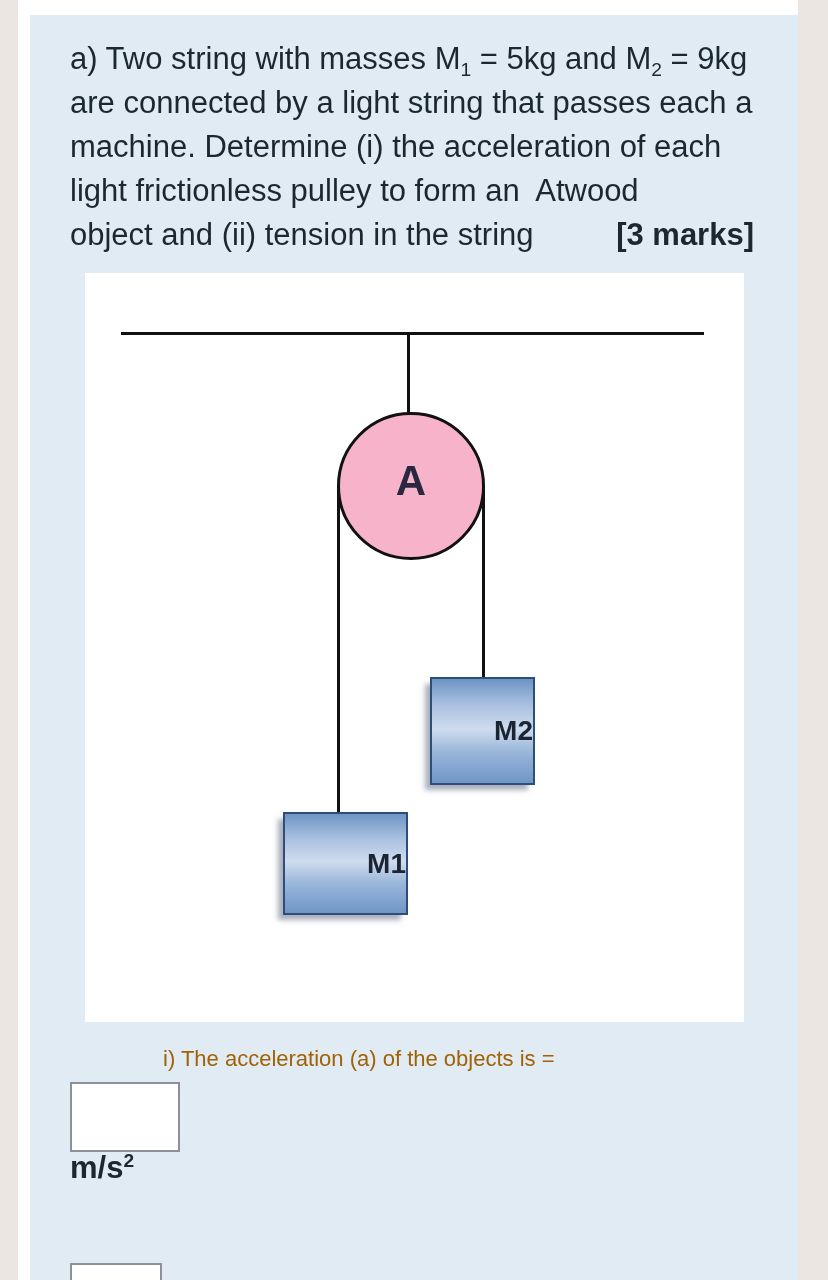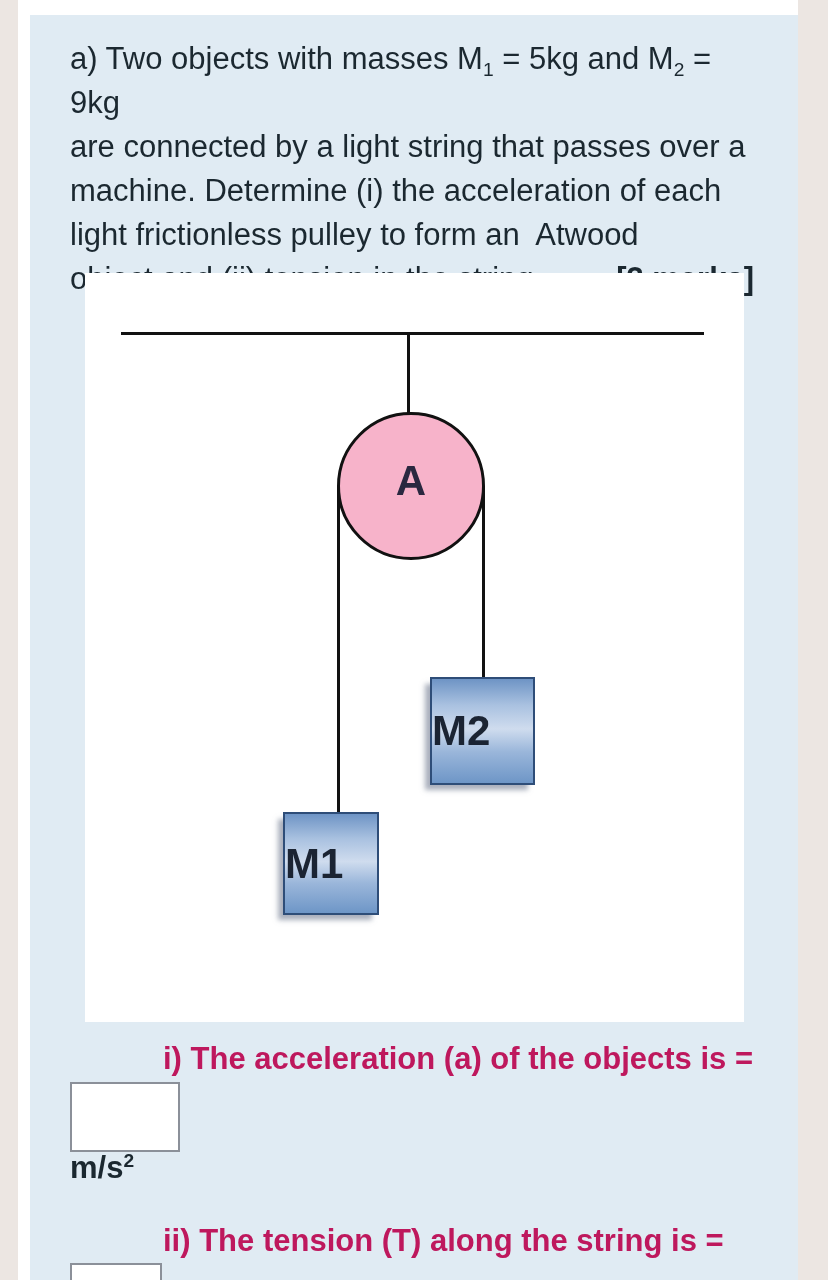--- a/index.html
+++ b/index.html
@@ -22,43 +22,43 @@
   .support{position:absolute;left:322px;top:59px;width:3px;height:83px;background:#111111;}
   .string-left{position:absolute;left:252px;top:213px;width:3px;height:326px;background:#111111;z-index:1;}
   .string-right{position:absolute;left:397px;top:213px;width:3px;height:191px;background:#111111;z-index:1;}
   .pulley{position:absolute;left:252px;top:139px;width:148px;height:148px;box-sizing:border-box;
           border:3px solid #111111;border-radius:50%;background:#f7b3ca;z-index:2;
           display:flex;align-items:center;justify-content:center;}
   .pulley-label{font-weight:700;font-size:42px;color:#2a2840;transform:translateY(-5px);}
   .mass{position:absolute;box-sizing:border-box;border:2px solid #2e4d78;
         background:linear-gradient(180deg,#6e94c5 0%,#a9c1e0 25%,#cfdcee 48%,#9ab6da 70%,#6e96c7 100%);
         box-shadow:-6px 6px 5px -1px rgba(100,112,135,0.55);
-        display:flex;align-items:center;justify-content:flex-start;
-        font-weight:700;font-size:42px;color:#1b2433;z-index:3;}
-  .mass1{left:198px;top:539px;width:96px;height:103px;}
+        display:flex;align-items:center;justify-content:flex-end;
+        font-weight:700;font-size:28px;color:#1b2433;z-index:3;}
+  .mass1{left:198px;top:539px;width:125px;height:103px;}
   .mass2{left:345px;top:404px;width:105px;height:108px;}
 
-  .ans-label{position:absolute;left:163px;font-size:31px;line-height:44px;color:#be185d;font-weight:bold;}
+  .ans-label{position:absolute;left:163px;font-size:22px;line-height:44px;color:#a16207;}
   .ans-input{position:absolute;left:70px;box-sizing:border-box;border:2px solid #8b9099;
              background:#ffffff;font-size:30px;color:#1b2830;padding:4px;outline:none;}
   #input1{top:1082px;width:110px;height:70px;}
   #input2{top:1263px;width:92px;height:70px;}
   .unit{position:absolute;left:70px;top:1150px;font-size:31px;color:#1b2830;font-weight:bold;}
   .unit sup{font-size:0.62em;}
 </style>
 </head>
 <body>
 
 <div id="screen">
   <div class="page"></div>
   <div class="card"></div>
 
   <div class="question">
-    <div class="qline"><span>a) Two objects with masses M</span><sub>1</sub><span> = 5kg and M</span><sub>2</sub><span> = 9kg</span></div>
-    <div class="qline">are connected by a light string that passes over a</div>
+    <div class="qline"><span>a) Two string with masses M</span><sub>1</sub><span> = 5kg and M</span><sub>2</sub><span> = 9kg</span></div>
+    <div class="qline">are connected by a light string that passes each a</div>
     <div class="qline">machine. Determine (i) the acceleration of each</div>
     <div class="qline">light frictionless pulley to form an  Atwood</div>
     <div class="qline qline-last">
       <span>object and (ii) tension in the string</span>
       <span class="marks">[3 marks]</span>
     </div>
   </div>
 
   <div class="diagram">
     <div class="ceiling"></div>
@@ -73,15 +73,14 @@
       </div>
     <div class="mass mass1">
         <span>M1</span>
       </div>
   </div>
 
   <div class="ans-label" style="top:1037px;">i) The acceleration (a) of the objects is =</div>
   <input id="input1" class="ans-input" type="text" value="" style="">
   <div class="unit"><span>m/s</span><sup>2</sup></div>
 
-  <div class="ans-label" style="top:1219px;">ii) The tension (T) along the string is =</div>
   <input id="input2" class="ans-input" type="text" value="" style="">
 </div>
 
 </body></html>

